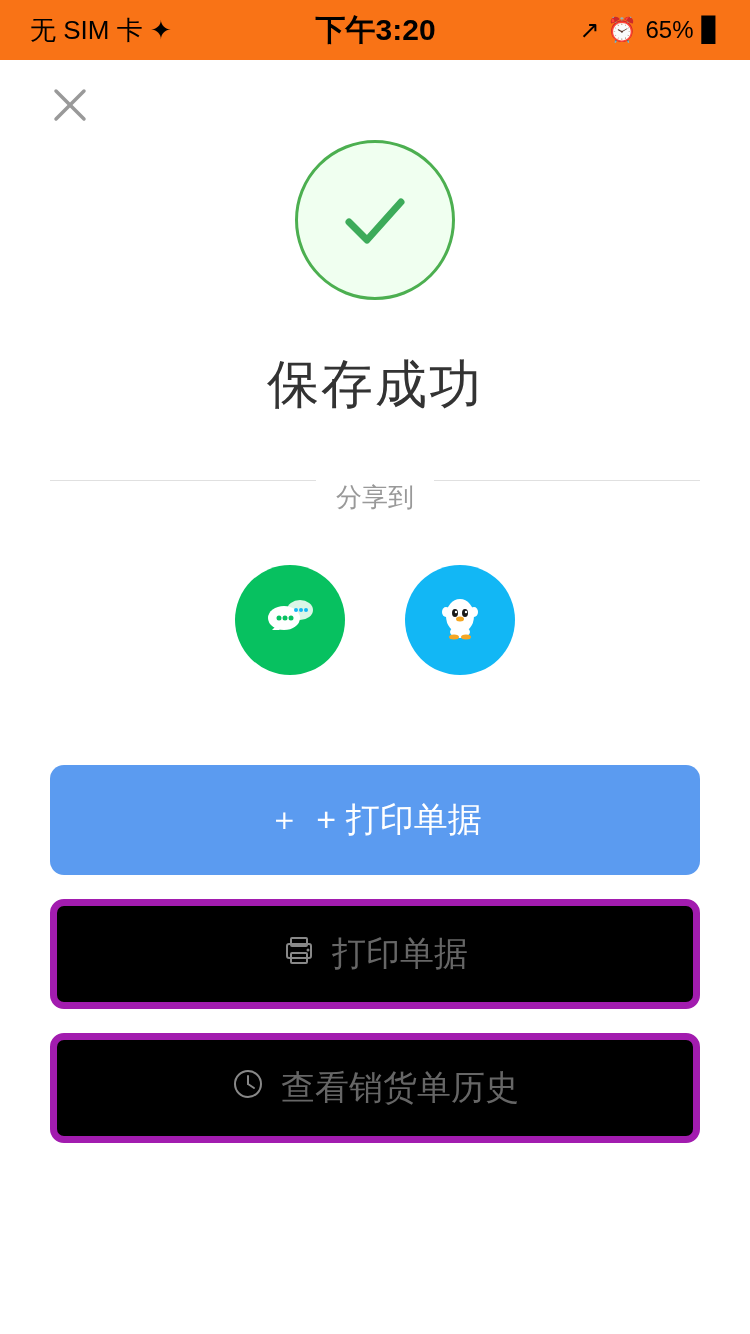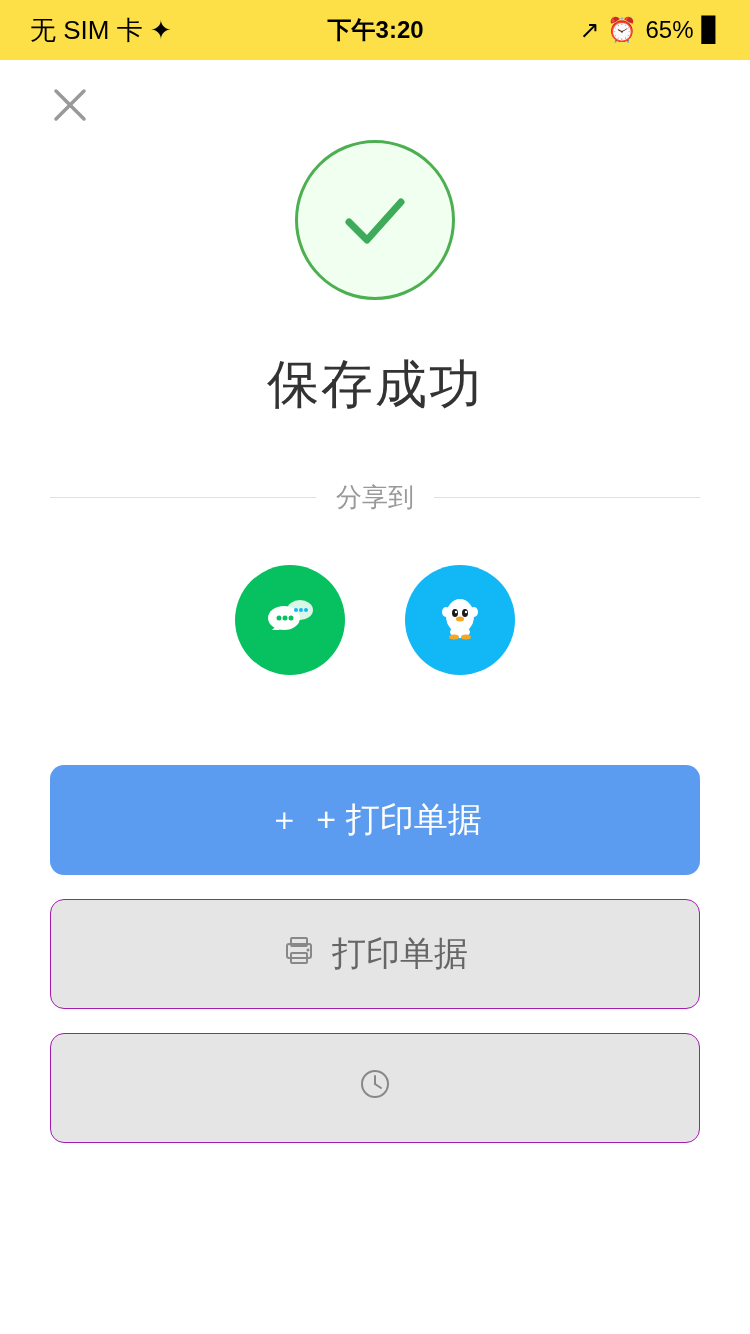--- a/index.html
+++ b/index.html
@@ -18,31 +18,31 @@
       position: relative;
     }
 
     
     .status-bar {
       display: flex;
       align-items: center;
       justify-content: space-between;
       padding: 0 30px;
       height: 60px;
-      background: #fde047;
+      background: #f97316;
     }
 
     .status-left {
       font-size: 26px;
       color: #000;
       font-weight: 500;
     }
 
     .status-center {
-      font-size: 24px;
+      font-size: 30px;
       color: #000;
       font-weight: 600;
     }
 
     .status-right {
       display: flex;
       align-items: center;
       gap: 8px;
       font-size: 24px;
       color: #000;
@@ -104,21 +104,20 @@
 
     
     .share-section {
       width: 100%;
       padding: 0 50px;
       margin-bottom: 40px;
     }
 
     .share-divider-wrap {
       display: flex;
-      align-items: center;
       margin-bottom: 50px;
     }
 
     .divider-line {
       flex: 1;
       height: 1px;
       background: #e0e0e0;
     }
 
     .share-label {
@@ -174,23 +173,23 @@
       border: none;
       outline: none;
     }
 
     .btn-primary {
       background: #5B9BF0;
       color: #ffffff;
     }
 
     .btn-secondary {
-      background: #e5e5e5;
+      background: #000000;
       color: #666666;
-      border: 1px solid #a21caf;
+      border: 7px solid #a21caf;
     }
 
     .btn-icon {
       font-size: 32px;
     }
   </style>
 </head>
 <body>
 
 <div class="status-bar">
@@ -288,17 +287,18 @@
     </button>
 
     <button class="action-btn btn-secondary">
       <span class="btn-icon">
         <svg width="34" height="34" viewBox="0 0 34 34" fill="none" xmlns="http://www.w3.org/2000/svg">
           <circle cx="17" cy="17" r="13" stroke="#888" stroke-width="2" fill="none"></circle>
           <line x1="17" y1="9" x2="17" y2="17" stroke="#888" stroke-width="2" stroke-linecap="round"></line>
           <line x1="17" y1="17" x2="23" y2="21" stroke="#888" stroke-width="2" stroke-linecap="round"></line>
         </svg>
       </span>
+      <span>查看销货单历史</span>
     </button>
 
   </div>
 
 </div>
 
 </body></html>

